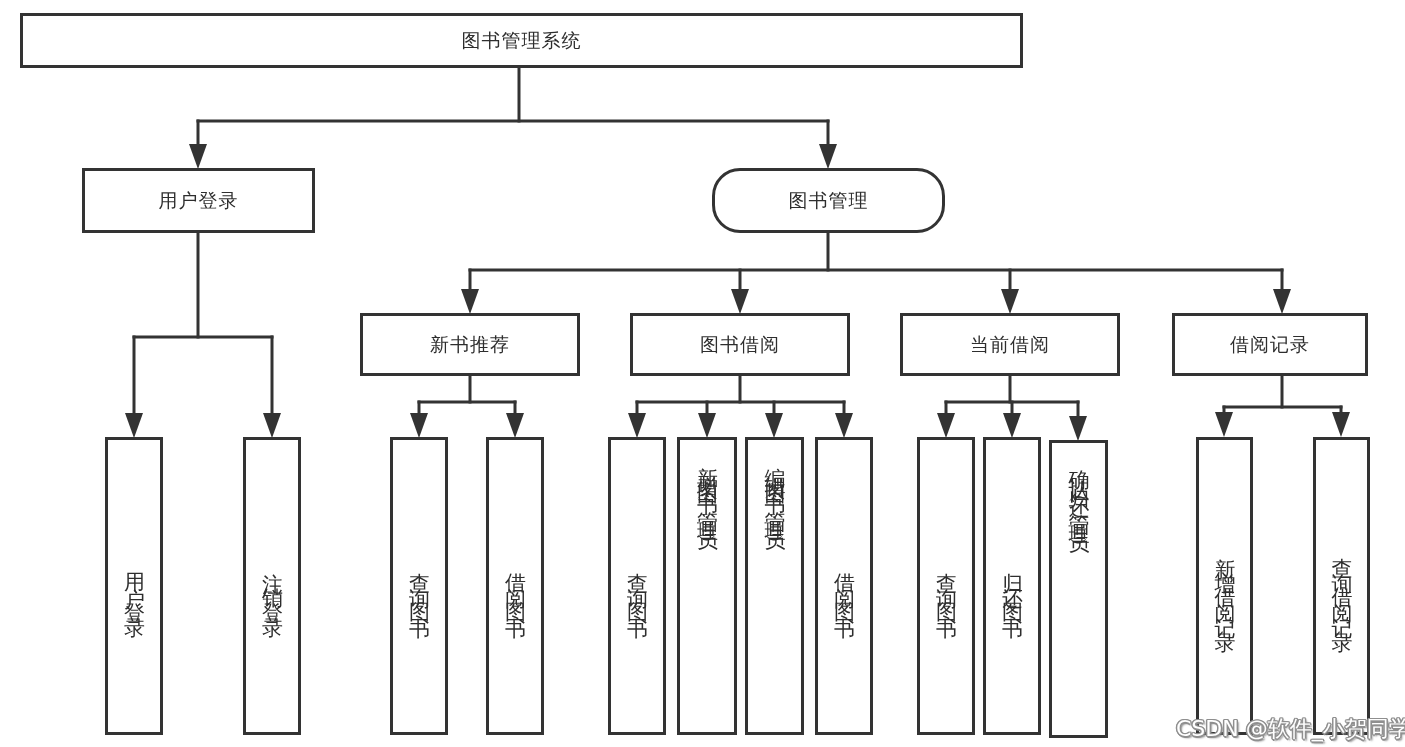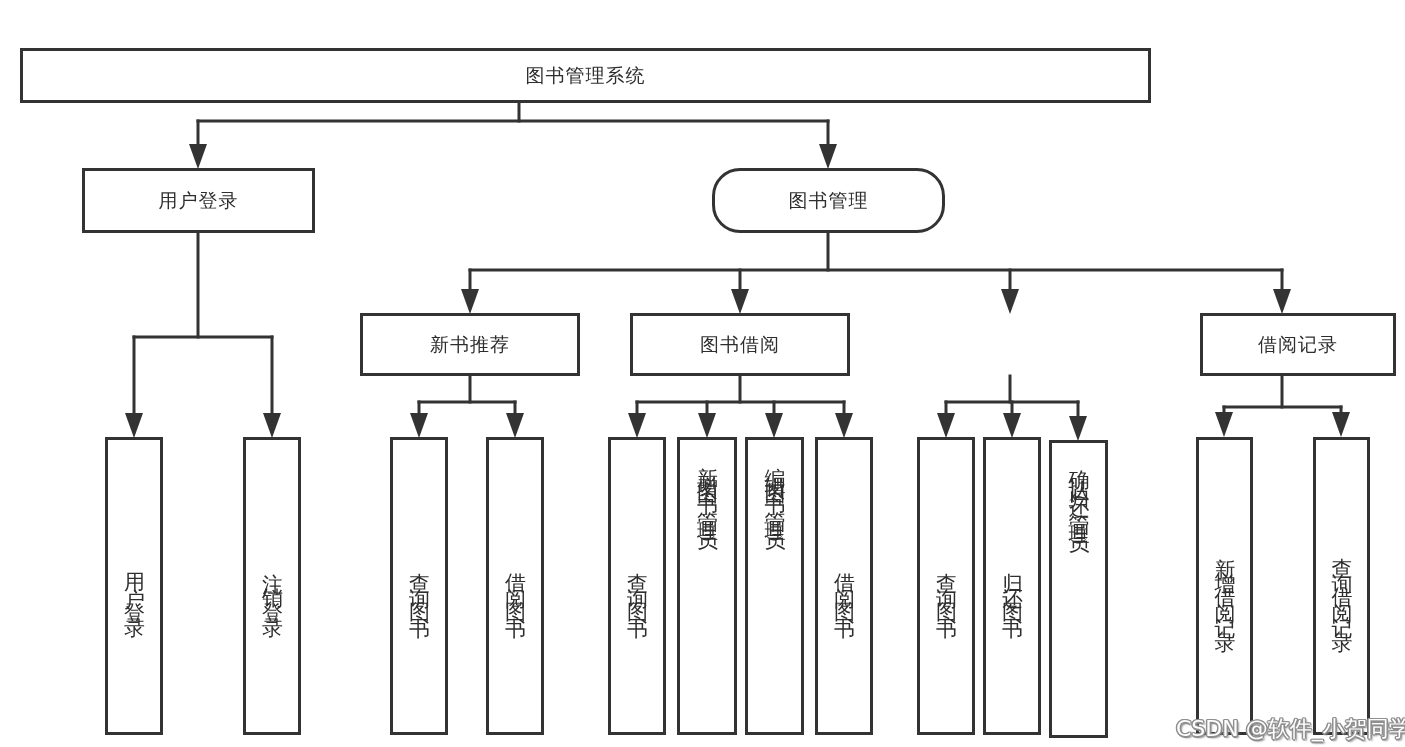--- a/index.html
+++ b/index.html
@@ -130,38 +130,41 @@
     <g>
       <line x1="1282" y1="376" x2="1282" y2="407"></line>
       <line x1="1224" y1="407" x2="1341" y2="407"></line>
       <line x1="1224" y1="407" x2="1224" y2="418"></line>
       <line x1="1341" y1="407" x2="1341" y2="418"></line>
       <polygon points="1215,412 1233,412 1224,437" stroke="none"></polygon>
       <polygon points="1332,412 1350,412 1341,437" stroke="none"></polygon>
     </g>
   </svg>
 
-  <div class="node hnode" style="left:20px; top:13px; width:1131px; height:55px;margin-top:35px;">
+  <div class="node hnode" style="left:20px; top:13px; width:1003px; height:55px;">
     <span>图书管理系统</span>
   </div>
 
   <div class="node hnode" style="left:82px; top:168px; width:233px; height:65px;">
     <span>用户登录</span>
   </div>
   <div class="node hnode" style="left:712px; top:168px; width:233px; height:65px;border-radius:28px;">
     <span>图书管理</span>
   </div>
 
   <div class="node hnode" style="left:630px; top:313px; width:220px; height:63px;">
     <span>图书借阅</span>
   </div>
   <div class="node hnode" style="left:360px; top:313px; width:220px; height:63px;">
     <span>新书推荐</span>
   </div>
-  <div class="node hnode" style="left:1172px; top:313px; width:196px; height:63px;margin-left:28px;">
+  <div class="node hnode" style="left:900px; top:313px; width:220px; height:63px;">
+    <span>当前借阅</span>
+  </div>
+  <div class="node hnode" style="left:1172px; top:313px; width:196px; height:63px;">
     <span>借阅记录</span>
   </div>
 
   <div class="node leaf" style="left:105px; top:437px; width:58px; height:298px;">
     <span class="vtext">用户登录</span>
   </div>
   <div class="node leaf" style="left:243px; top:437px; width:58px; height:298px;">
     <span class="vtext">注销登录</span>
   </div>
 

